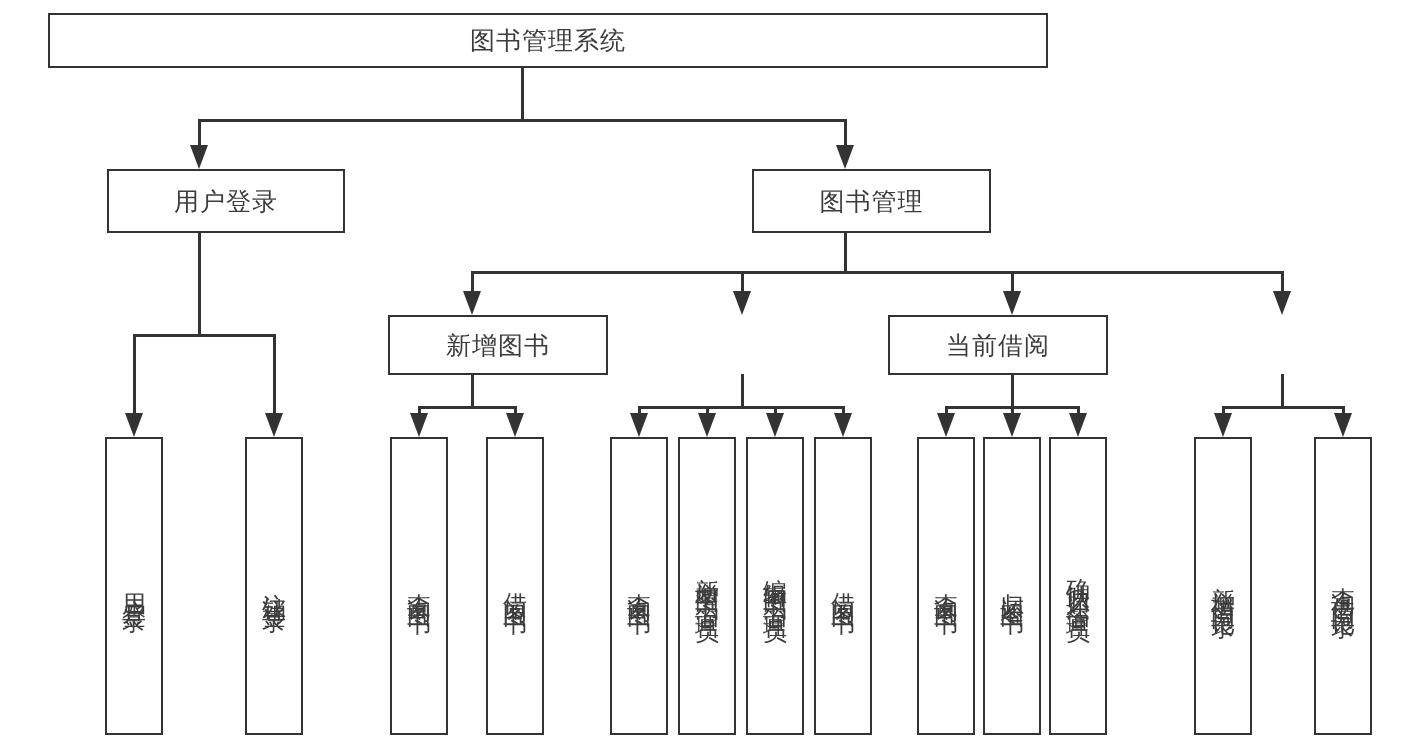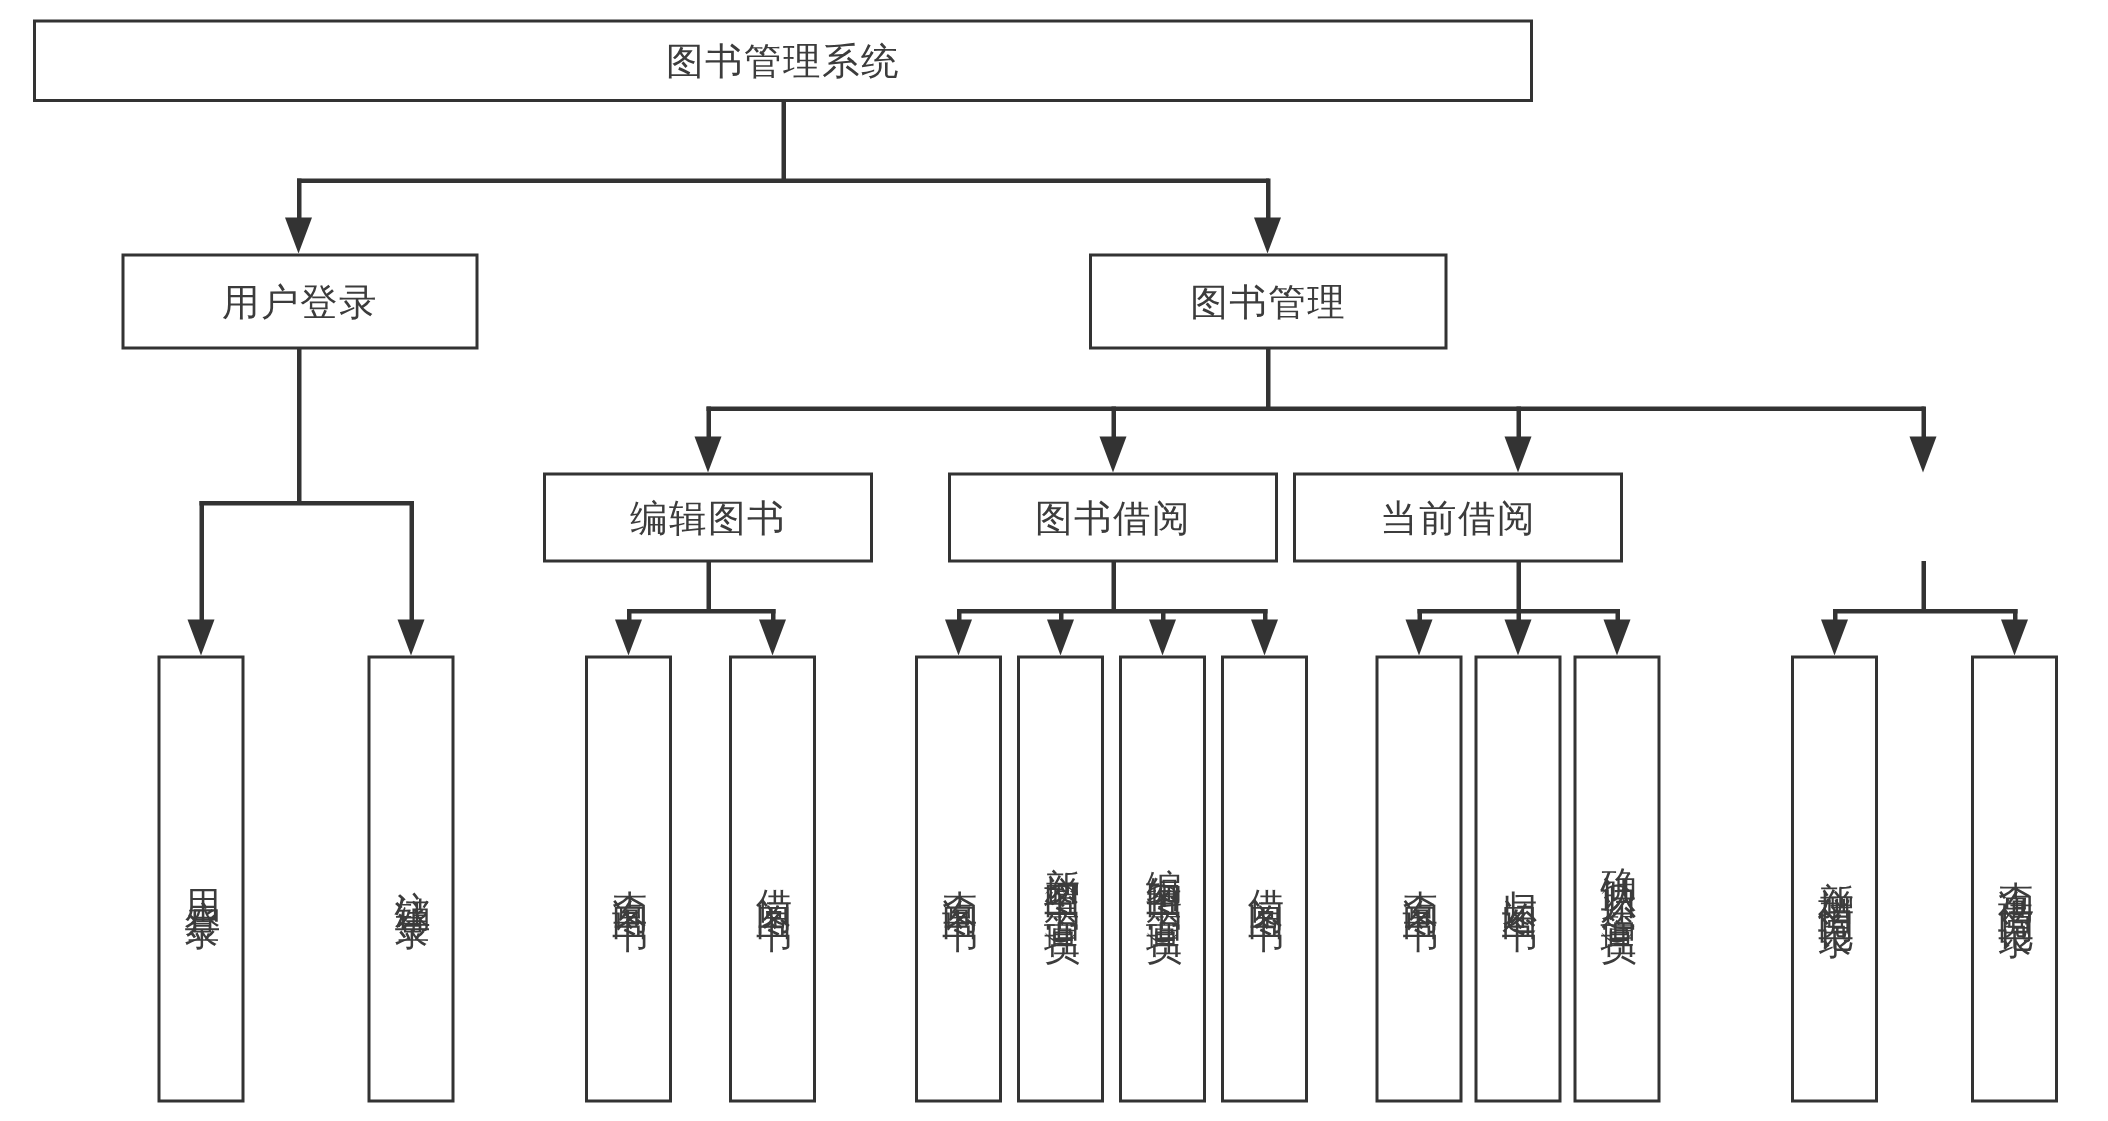--- a/index.html
+++ b/index.html
@@ -24,20 +24,21 @@
   
   .node{
     position:absolute;
     box-sizing:border-box;
     border:2.5px solid #333333;
     background:#ffffff;
     display:flex;align-items:center;justify-content:center;
     font-size:25px;
     letter-spacing:1px;
     white-space:nowrap;
+    margin-left:26px;
   }
   .node3{top:315px;width:220px;height:60px;}
   .leaf{
     position:absolute;
     box-sizing:border-box;
     top:437px;width:58px;height:298px;
     border:2.5px solid #333333;
     background:#ffffff;
     display:flex;align-items:center;justify-content:center;
   }
@@ -92,24 +93,21 @@
   <div class="vline" style="left:471px;top:271px;height:24px"></div>
   <div class="arrow" style="left:463px;top:291px"></div>
   <div class="vline" style="left:741px;top:271px;height:24px"></div>
   <div class="arrow" style="left:733px;top:291px"></div>
   <div class="vline" style="left:1011px;top:271px;height:24px"></div>
   <div class="arrow" style="left:1003px;top:291px"></div>
   <div class="vline" style="left:1281px;top:271px;height:24px"></div>
   <div class="arrow" style="left:1273px;top:291px"></div>
 
   <div class="node node3" style="left:362px">
-    <span>编辑图书</span>
-  </div>
-  <div class="node node3" style="left:632px">
-    <span>图书借阅</span>
+    <span>新增图书</span>
   </div>
   <div class="node node3" style="left:862px">
     <span>当前借阅</span>
   </div>
 
   <div class="vline" style="left:471px;top:374px;height:34px"></div>
   <div class="hline" style="left:418px;top:406px;width:99px"></div>
   <div class="vline" style="left:418px;top:406px;height:10px"></div>
   <div class="arrow" style="left:410px;top:413px"></div>
   <div class="vline" style="left:514px;top:406px;height:10px"></div>

